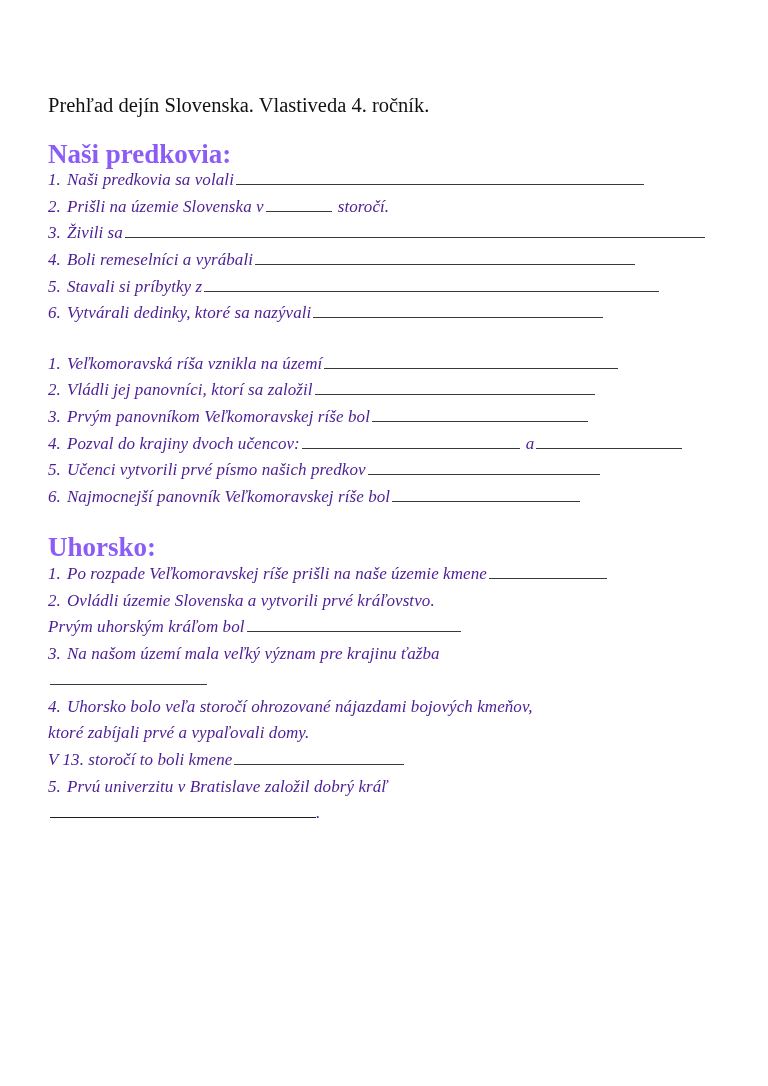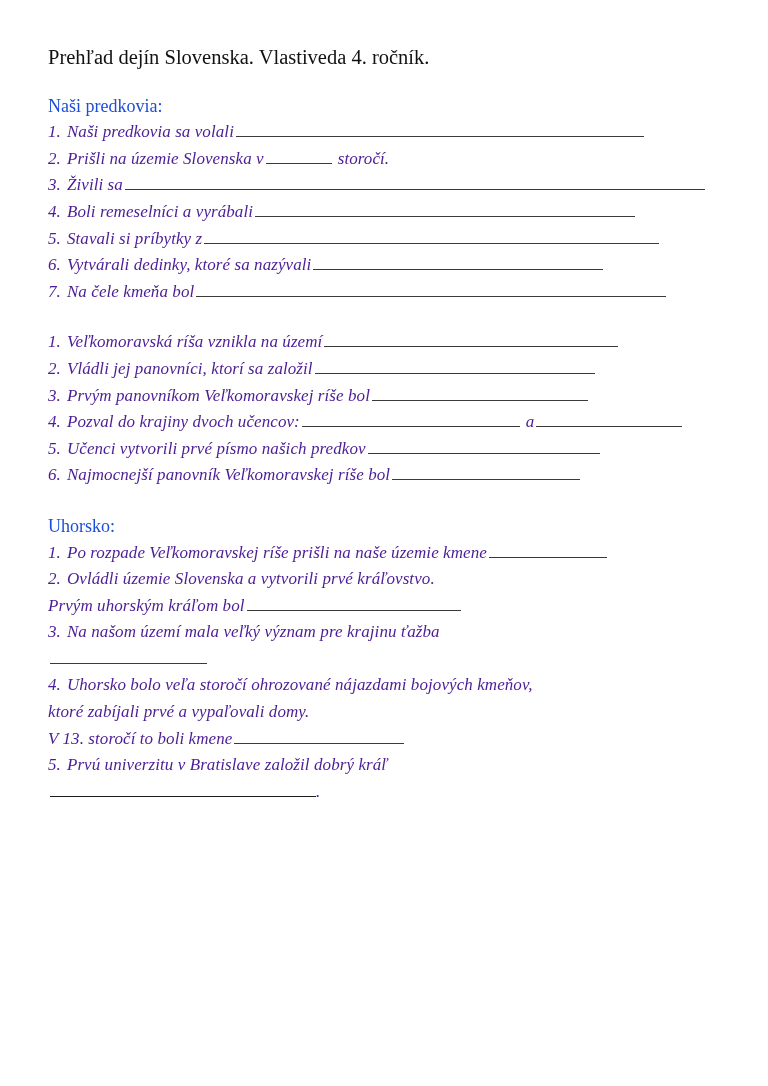--- a/index.html
+++ b/index.html
@@ -9,20 +9,21 @@
     background: #ffffff;
   }
   .page {
     position: relative;
     width: 768px;
     height: 944px;
     background: #ffffff;
     overflow: hidden;
     font-family: "Liberation Serif", "DejaVu Serif", serif;
     color: #000000;
+    margin-top: 48px;
   }
   .content {
     position: absolute;
     left: 48px;
     top: 44px;
     width: 720px;
   }
   .doc-line {
     font-size: 17px;
     line-height: 26.6px;
@@ -31,25 +32,25 @@
     letter-spacing: 0.08px;
     font-style: italic;
   }
   .doc-title {
     font-size: 20.5px;
     line-height: 26.6px;
     white-space: nowrap;
     color: #111111;
   }
   .section-heading {
-    font-size: 18px;
+    font-size: 27px;
     line-height: 26.6px;
-    font-weight: normal;
+    font-weight: bold;
     white-space: nowrap;
-    color: #1d4ed8;
+    color: #8b5cf6;
   }
   .gap-small { height: 22px; }
   .gap-section { height: 24px; }
 
   
   .blank {
     display: inline-block;
     vertical-align: baseline;
     border-bottom: 1.6px solid #3a3a3a;
     height: 0.82em;
@@ -87,23 +88,20 @@
     </div>
 
     <div class="doc-line">
       <span>5.</span><span class="sp"></span><span>Stavali si príbytky z</span><span class="blank" style="width:455px"></span>
     </div>
 
     <div class="doc-line">
       <span>6.</span><span class="sp"></span><span>Vytvárali dedinky, ktoré sa nazývali</span><span class="blank" style="width:290px"></span>
     </div>
 
-    <div class="doc-line">
-      <span>7.</span><span class="sp"></span><span>Na čele kmeňa bol</span><span class="blank" style="width:470px"></span>
-    </div>
 
     <div class="gap-section"></div>
 
 
     <div class="doc-line">
       <span>1.</span><span class="sp"></span><span>Veľkomoravská ríša vznikla na území</span><span class="blank" style="width:294px"></span>
     </div>
 
     <div class="doc-line">
       <span>2.</span><span class="sp"></span><span>Vládli jej panovníci, ktorí sa založil</span><span class="blank" style="width:280px"></span>

